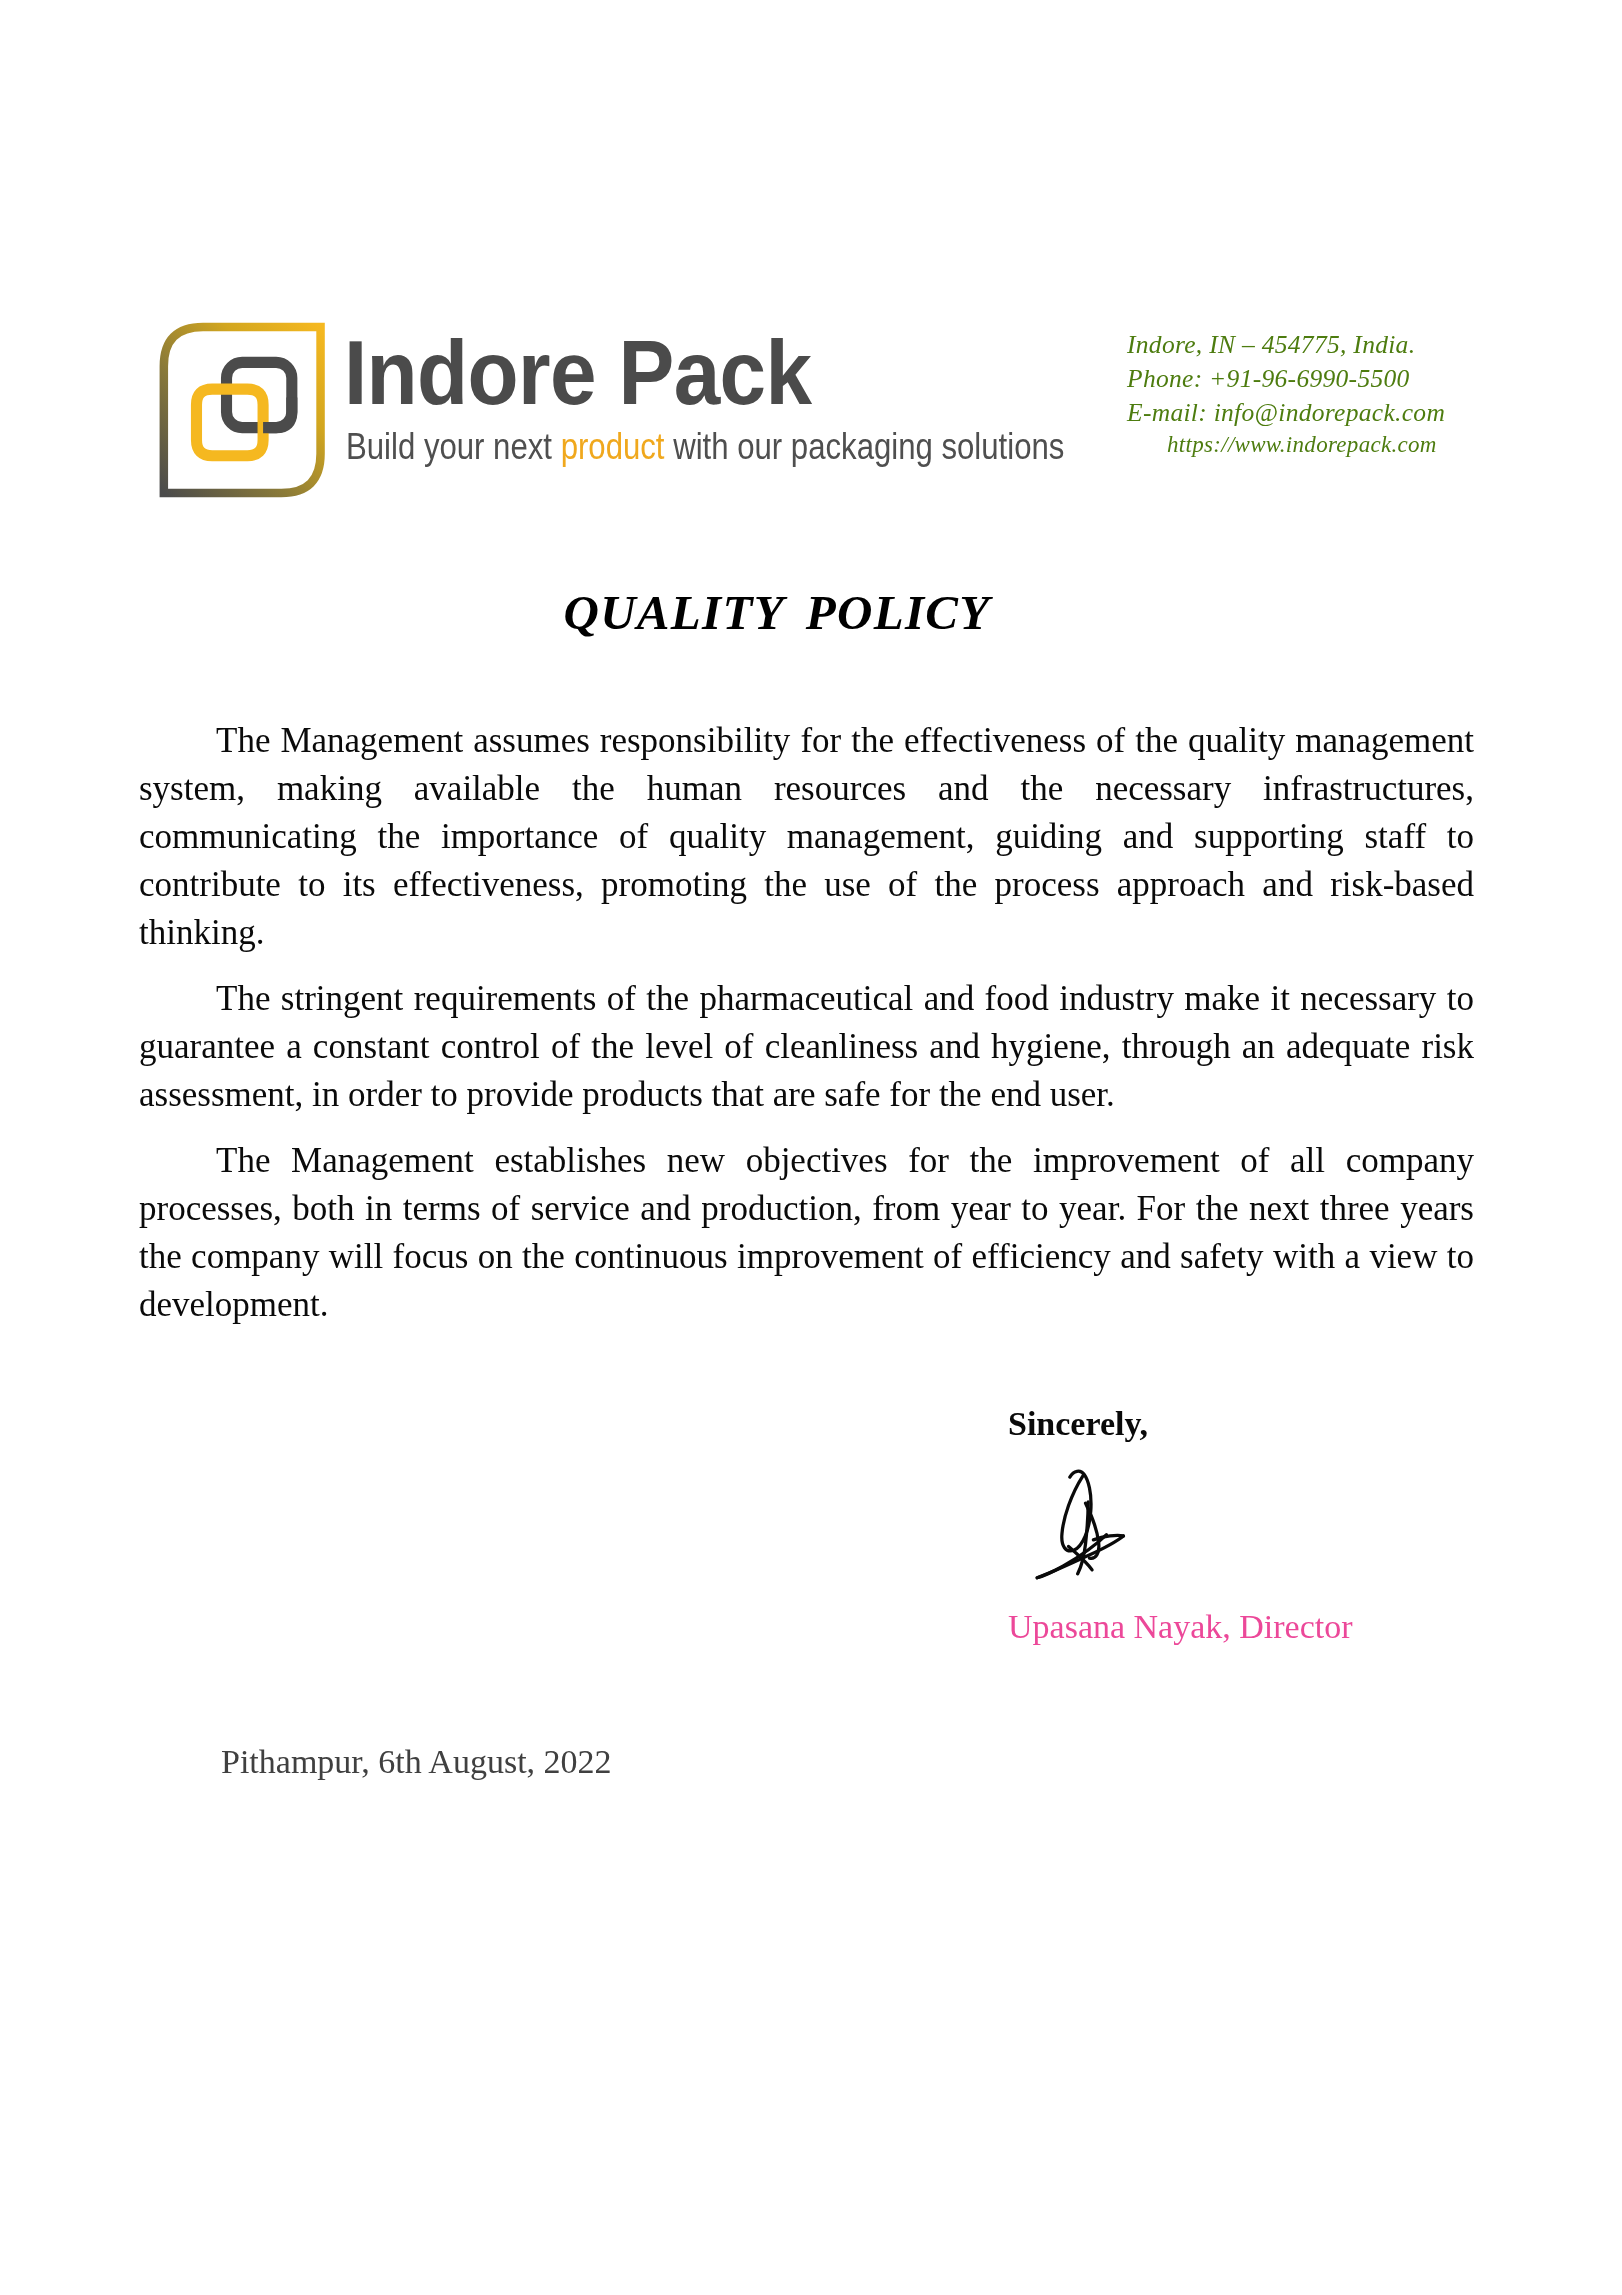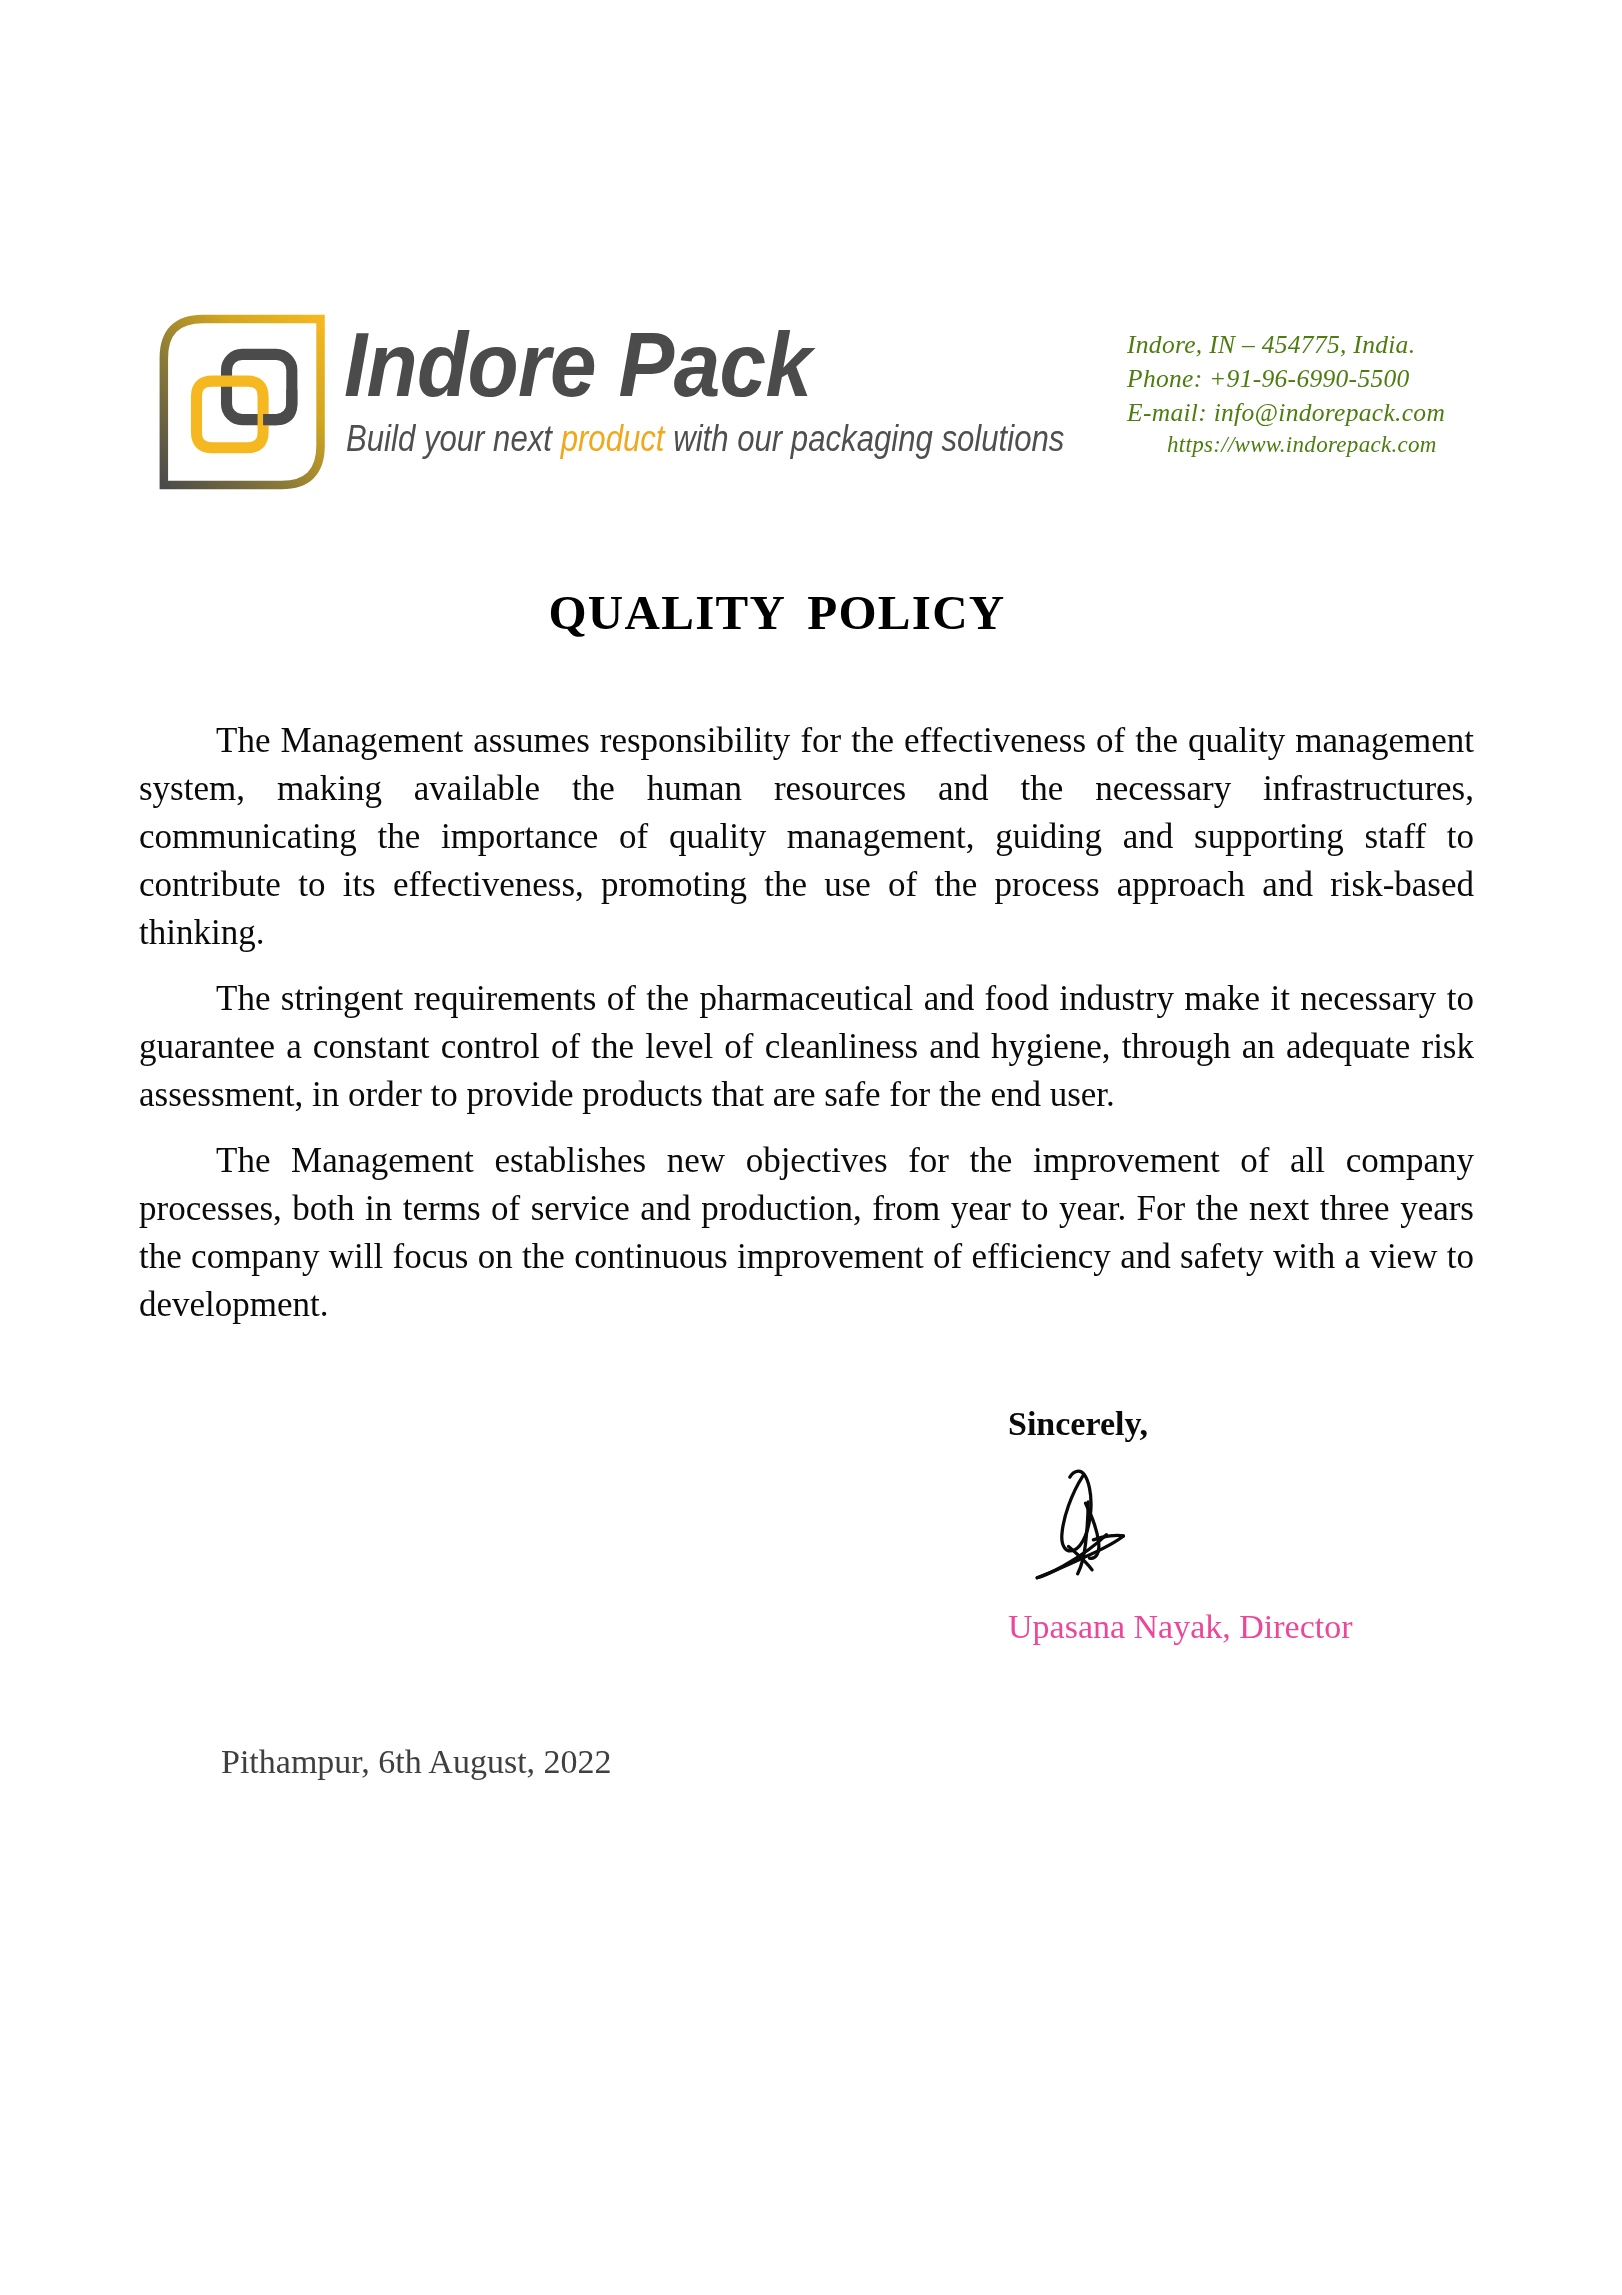--- a/index.html
+++ b/index.html
@@ -27,24 +27,23 @@
     position: absolute;
     left: 0;
     top: 298px;
     width: 1623px;
     height: 203px;
   }
 
   .logo-block {
     position: absolute;
     left: 156px;
-    top: 8px;
+    top: 16px;
     width: 942px;
     height: 196px;
-    font-style: italic;
   }
 
   .logo-mark {
     position: absolute;
     left: 0;
     top: 5.2px;
     width: 175px;
     height: 182px;
   }
 
@@ -97,20 +96,21 @@
     position: absolute;
     left: 0;
     top: 584px;
     width: 1554px;
     text-align: center;
     font-size: 49px;
     font-weight: bold;
     letter-spacing: 1.3px;
     word-spacing: 9.2px;
     color: #000000;
+    font-style: italic;
   }
 
   
   .body-text {
     position: absolute;
     left: 139px;
     top: 717px;
     width: 1335px;
   }
 

